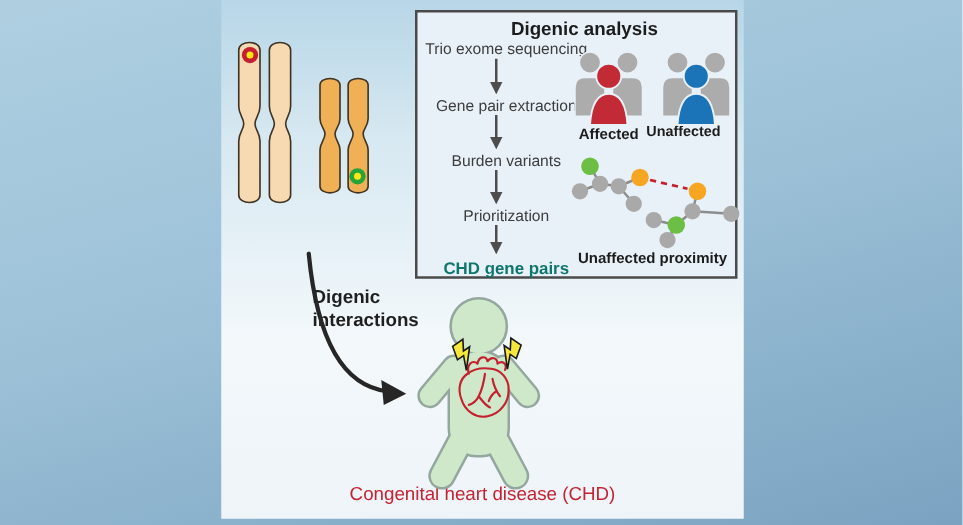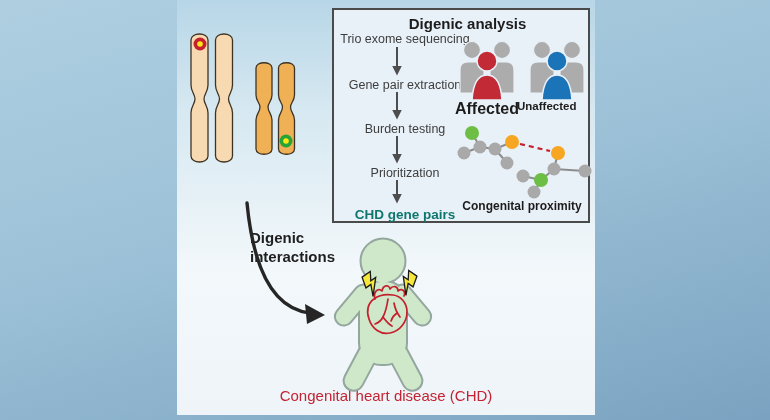--- a/index.html
+++ b/index.html
@@ -8,47 +8,47 @@
           background:linear-gradient(165deg,#AFCFE1 0%,#9DC2D8 45%,#7BA3C1 100%);}
   .panel{position:absolute;left:177px;top:0;width:418px;height:415px;
          background:linear-gradient(to bottom,#B7D6E7 0%,#D6E8F1 26%,#F3F8FB 66%,#EEF4F8 100%);}
   .abox{position:absolute;left:332px;top:8px;width:258px;height:215px;box-sizing:border-box;
         background:#E9F1F8;border:2px solid #4A4A4A;}
   .txt{position:absolute;color:#2E2E2E;}
   .abox-title{left:0;right:0;top:5px;text-align:center;font-weight:bold;font-size:15px;color:#1C1C1C;padding-left:13px;}
   .step{left:2px;width:138px;text-align:center;font-size:12.5px;color:#3D3D3D;}
   .step-bold{font-weight:bold;font-size:13.5px;color:#0f766e;}
   .s0{top:22px}.s1{top:68px}.s2{top:112px}.s3{top:156px}.s4{top:197px}
-  .lbl-affected{left:447px;top:100px;width:80px;text-align:center;font-weight:bold;font-size:16px;color:#1C1C1C;}
+  .lbl-affected{left:447px;top:100px;width:80px;text-align:center;font-weight:bold;font-size:12px;color:#1C1C1C;}
   .lbl-unaffected{left:517px;top:100px;width:80px;text-align:left;font-weight:bold;font-size:11.5px;color:#1C1C1C;}
   .lbl-network{left:452px;top:199px;width:140px;text-align:center;font-weight:bold;font-size:12px;color:#1C1C1C;}
   .lbl-variants{left:167px;top:164px;width:160px;text-align:center;font-size:12px;line-height:15px;color:#2B2B2B;}
   .lbl-interactions{left:250px;top:228px;font-weight:bold;font-size:15px;line-height:19px;color:#1F1F1F;}
   .lbl-caption{left:177px;top:387px;width:418px;text-align:center;font-weight:normal;font-size:15px;color:#C42333;}
   .art{position:absolute;left:0;top:0;pointer-events:none;}
 </style>
 </head>
 <body>
 
 <div class="canvas">
 
   <div class="panel"></div>
 
   <div class="abox">
     <div class="txt abox-title">Digenic analysis</div>
     <div class="txt step s0">Trio exome sequencing</div>
     <div class="txt step s1">Gene pair extraction</div>
-    <div class="txt step s2">Burden testing</div>
+    <div class="txt step s2">Burden variants</div>
     <div class="txt step s3">Prioritization</div>
     <div class="txt step s4 step-bold">CHD gene pairs</div>
   </div>
 
   <div class="txt lbl-affected">Affected</div>
   <div class="txt lbl-unaffected">Unaffected</div>
-  <div class="txt lbl-network">Congenital proximity</div>
+  <div class="txt lbl-network">Unaffected proximity</div>
 
 
   <div class="txt lbl-interactions">
     <span>Digenic</span><br>
     <span>interactions</span>
   </div>
 
   <div class="txt lbl-caption">Congenital heart disease (CHD)</div>
 
   <svg class="art" width="770" height="420" viewBox="0 0 770 420">

